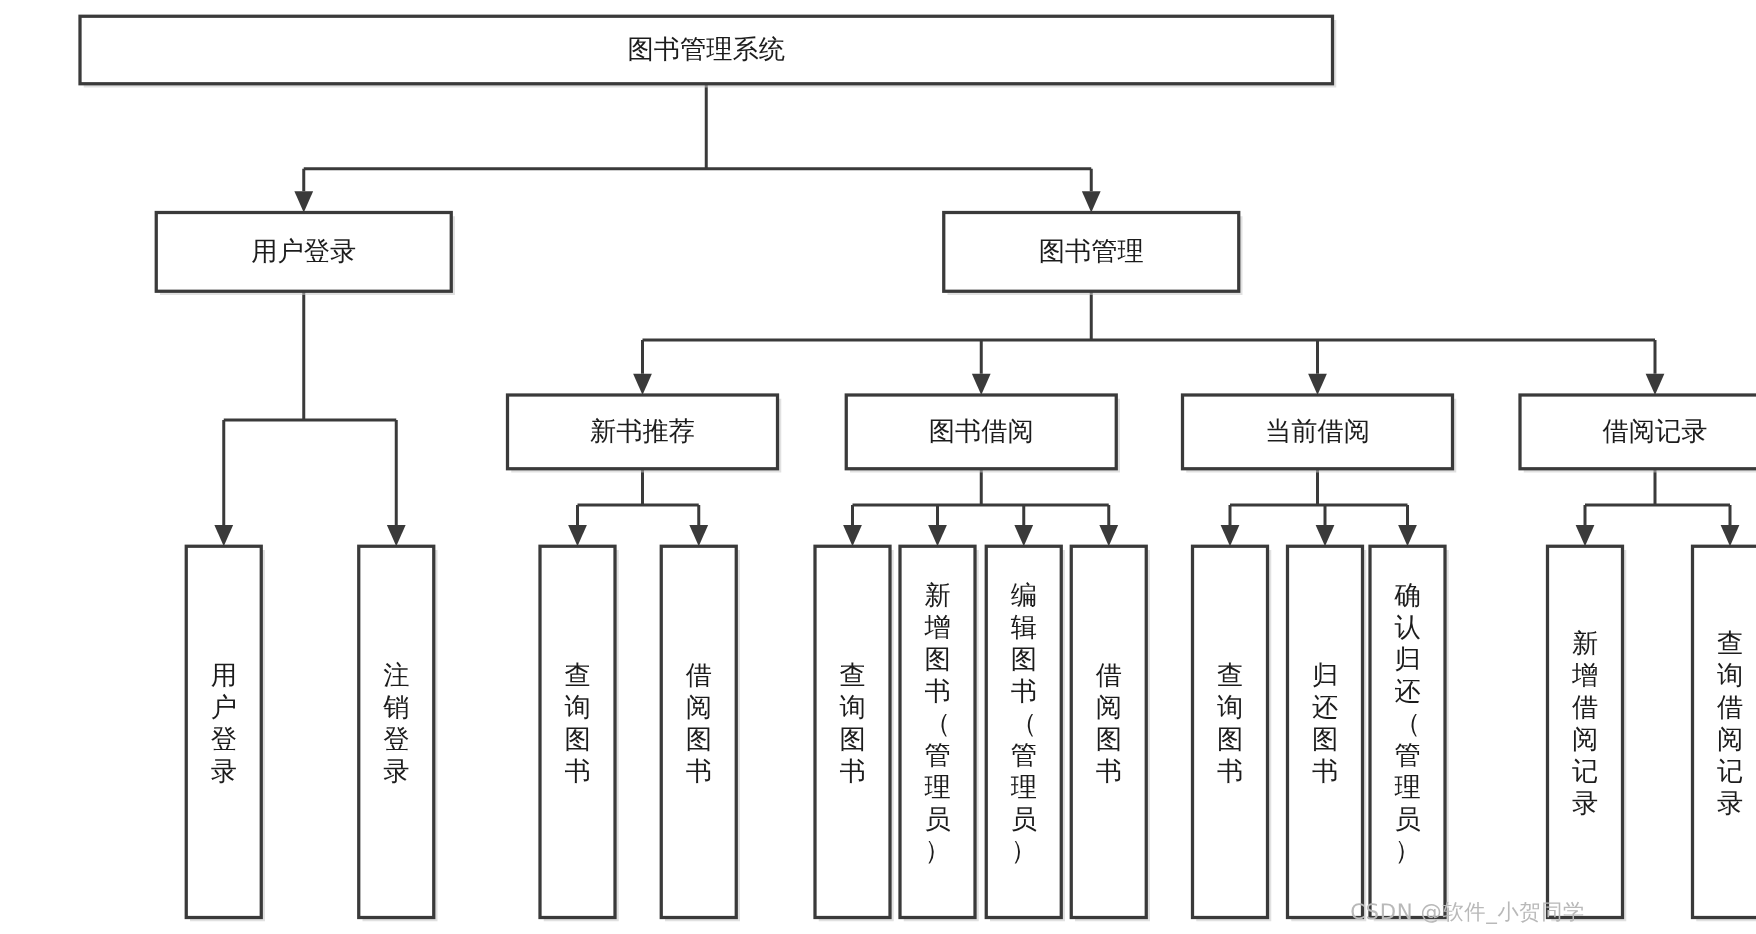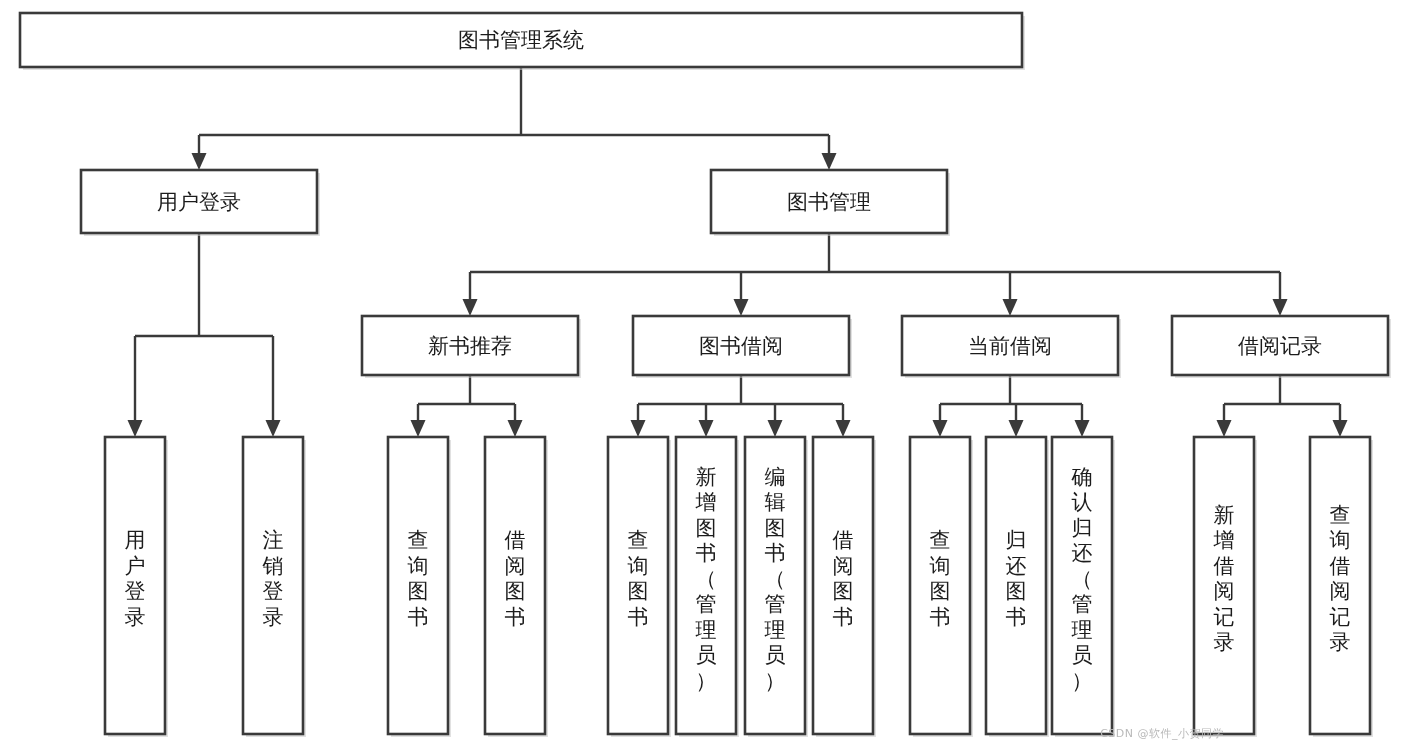--- a/index.html
+++ b/index.html
@@ -12,20 +12,21 @@
     width: 1405px;
     height: 747px;
     overflow: hidden;
     font-family: "DejaVu Sans", "Liberation Sans", sans-serif;
   }
   #diagram-root {
     position: relative;
     width: 1232px;
     height: 747px;
     background: #ffffff;
+    margin-left: 44px;
   }
   svg#diagram-svg {
     display: block;
     width: 1405px;
     height: 747px;
   }
   .node-box {
     fill: #ffffff;
     stroke: #3a3a3a;
     stroke-width: 2.6;
@@ -57,21 +58,21 @@
     font-family: "DejaVu Sans", "Liberation Sans", sans-serif;
     font-size: 21px;
     fill: #1c1c1c;
     text-anchor: middle;
   }
   .watermark-text {
     position: absolute;
     right: 8px;
     bottom: 6px;
     font-family: "DejaVu Sans", "Liberation Sans", sans-serif;
-    font-size: 11px;
+    font-size: 17px;
     color: #b9b9b9;
     letter-spacing: 0.5px;
     white-space: nowrap;
     user-select: none;
   }
 </style>
 </head>
 <body>
 
 <div id="diagram-root">

